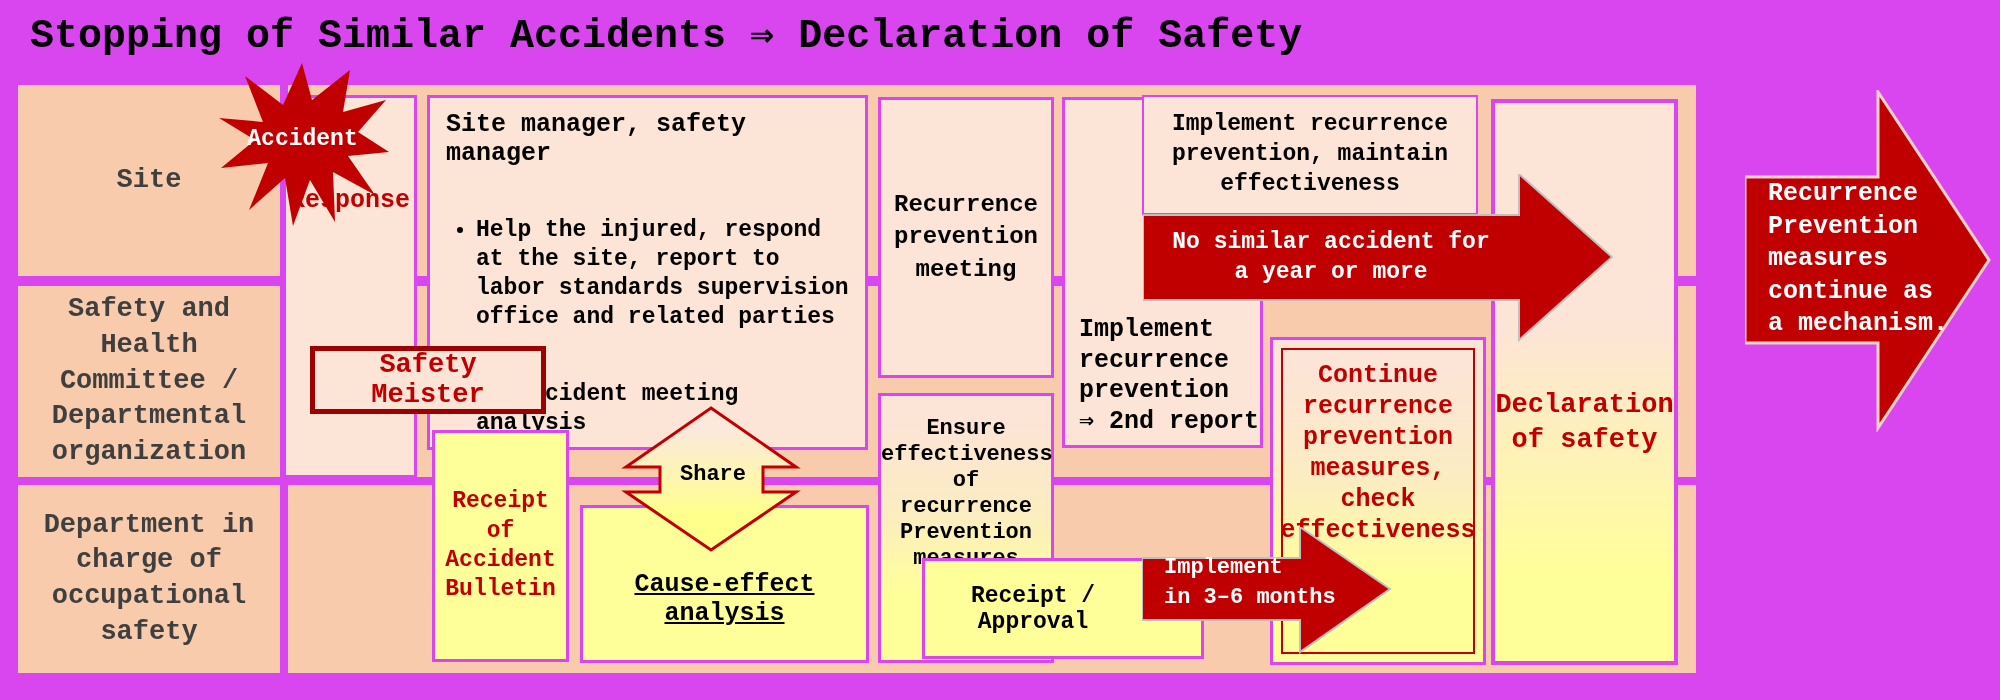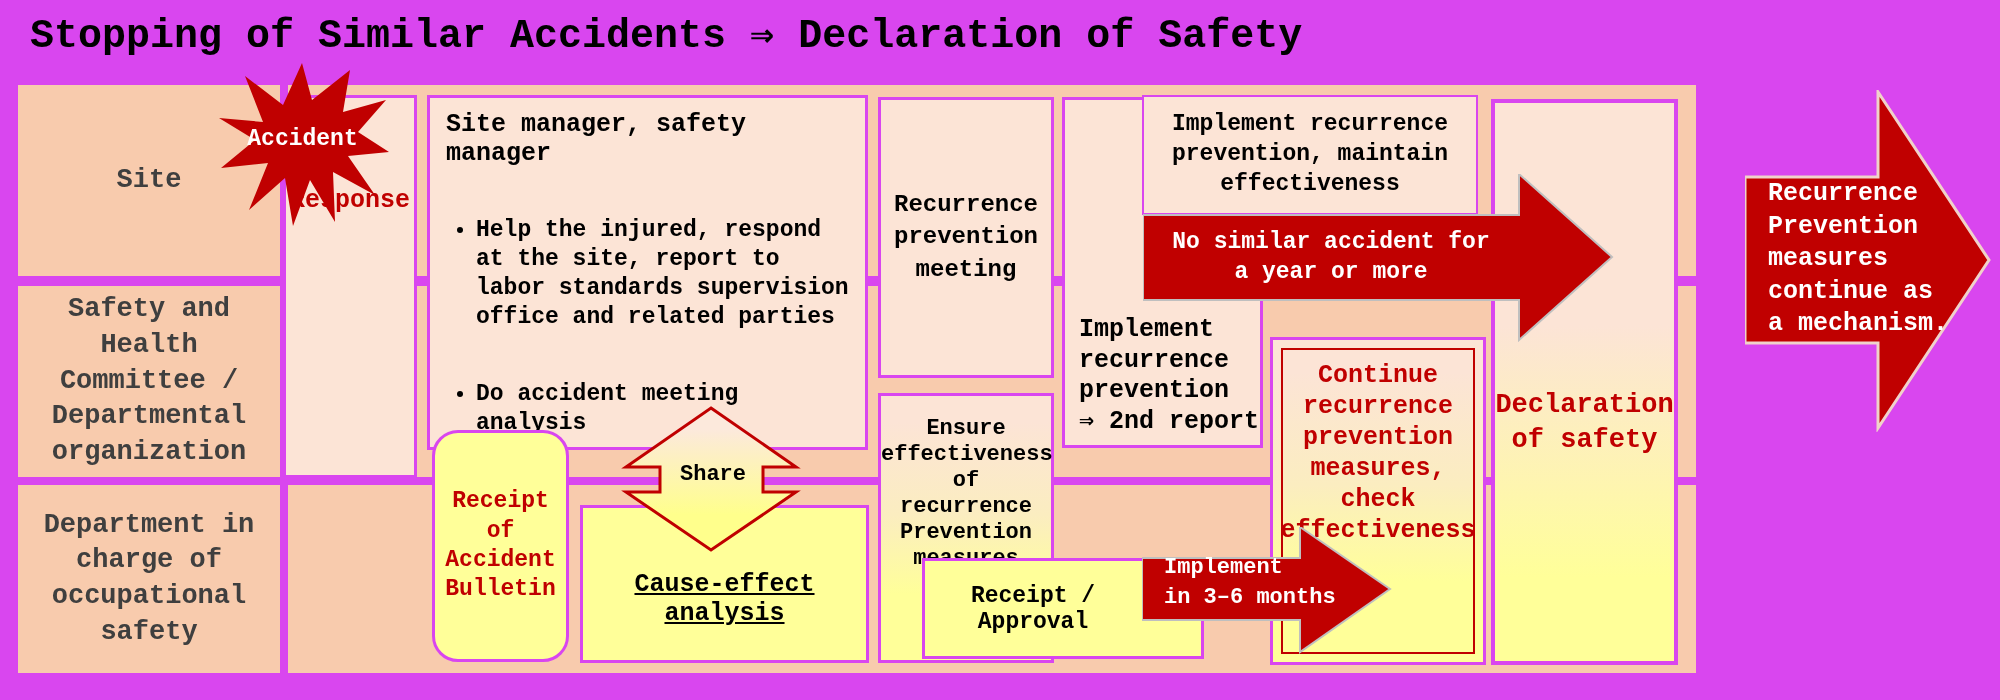--- a/index.html
+++ b/index.html
@@ -29,21 +29,21 @@
   #response-box .t{margin-top:88px;font-size:25px;}
   #site-manager-box{left:427px;top:95px;width:441px;height:355px;z-index:2;padding:12px 16px 0 16px;}
   #site-manager-box h3{margin:0 0 4px 0;font-size:25px;color:#000;}
   #site-manager-box ul{margin:2px 0 0 0;padding-left:30px;color:#000;}
   #site-manager-box li{font-size:23px;line-height:1.26;margin-bottom:2px;margin-top:48px;}
   #meeting-box{left:878px;top:97px;width:176px;height:281px;z-index:2;font-size:24px;line-height:1.35;}
   #b1-box{left:1062px;top:97px;width:201px;height:351px;z-index:2;padding:215px 0 0 14px;font-size:25px;line-height:1.22;}
   #maintain-box{left:1142px;top:95px;width:336px;height:120px;z-index:3;border-width:2px;font-size:23px;line-height:1.3;}
   #ensure-box{left:878px;top:393px;width:176px;height:270px;z-index:2;text-align:center;padding-top:20px;font-size:22px;line-height:1.18;}
   #meister-box{left:310px;top:346px;width:236px;height:68px;z-index:4;border:5px solid #9D0000;font-size:27px;}
-  #bulletin-box{left:432px;top:430px;width:137px;height:232px;z-index:3;font-size:23px;line-height:1.28;border-radius:26px;}
+  #bulletin-box{left:432px;top:430px;width:137px;height:232px;z-index:3;font-size:23px;line-height:1.28;}
   #cause-box{left:580px;top:505px;width:289px;height:158px;z-index:3;font-size:25px;}
   #cause-box .u{text-decoration:underline;margin-top:30px;}
   #approval-box{left:922px;top:558px;width:282px;height:101px;z-index:4;font-size:23px;padding-right:60px;box-sizing:border-box;}
   #continue-box{left:1270px;top:337px;width:216px;height:328px;z-index:4;text-align:center;padding-top:20px;font-size:25px;line-height:1.24;}
   #continue-inner{position:absolute;left:8px;top:8px;right:8px;bottom:8px;border:2px solid #C00000;pointer-events:none;}
   #declaration-box{left:1491px;top:99px;width:187px;height:566px;z-index:3;border-width:4px;text-align:center;padding-top:285px;font-size:27px;line-height:1.3;}
   #share-wrap{left:600px;top:400px;width:226px;height:156px;z-index:5;}
   #share-label{left:600px;top:462px;width:226px;text-align:center;font-size:22px;color:#000;z-index:6;}
   #banner-wrap{left:1143px;top:174px;width:472px;height:168px;z-index:5;}
   #banner-label{left:1143px;top:215px;width:376px;height:85px;z-index:6;font-size:23px;line-height:1.3;}
@@ -112,20 +112,23 @@
   </div>
 
   <div id="ensure-box" class="box grad">
     <span class="pre blacktext">Ensure
 effectiveness
 of recurrence
 Prevention
 measures</span>
   </div>
 
+  <div id="meister-box" class="box ctr">
+    <span class="redtext">Safety Meister</span>
+  </div>
 
   <div id="bulletin-box" class="box yellow ctr">
     <span class="pre redtext">Receipt
 of
 Accident
 Bulletin</span>
   </div>
 
   <div id="cause-box" class="box yellow ctr">
     <span class="u blacktext">Cause-effect analysis</span>

